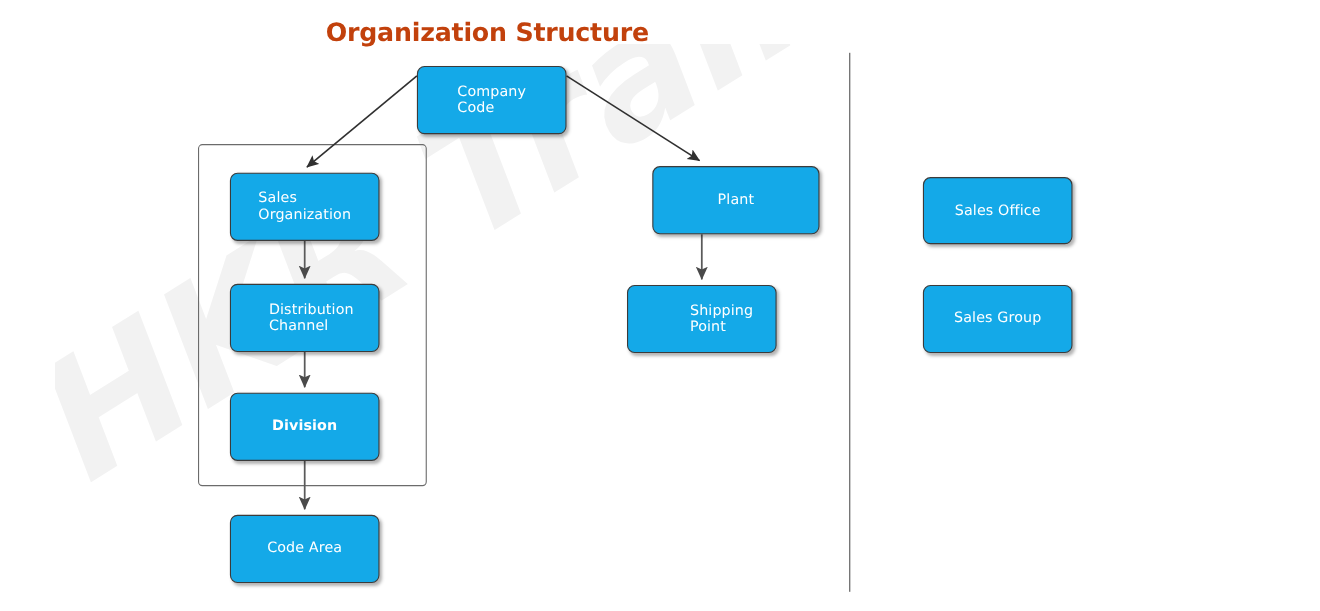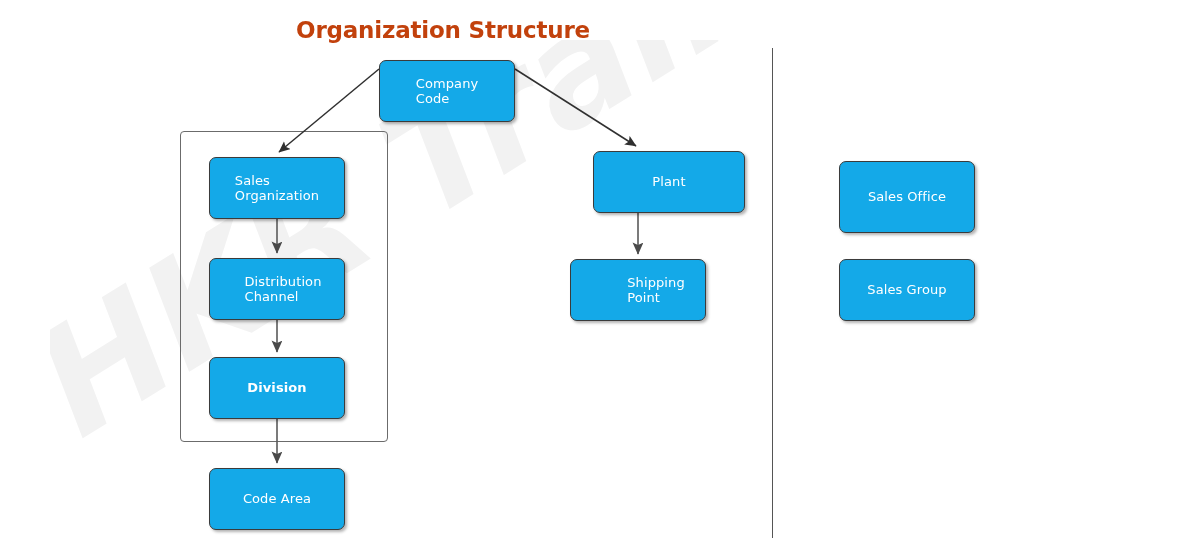--- a/index.html
+++ b/index.html
@@ -152,17 +152,17 @@
 
   <div class="node" style="left:209px; top:357px; width:136px; height:62px;font-weight:bold;">Division</div>
 
   <div class="node" style="left:209px; top:468px; width:136px; height:62px;">Code Area</div>
 
   <div class="node" style="left:593px; top:151px; width:152px; height:62px;">Plant</div>
 
   <div class="node" style="left:570px; top:259px; width:136px; height:62px;padding-left:40px;">Shipping
 Point</div>
 
-  <div class="node" style="left:839px; top:161px; width:136px; height:72px;">Sales Office</div>
+  <div class="node" style="left:839px; top:161px; width:136px; height:61px;">Sales Office</div>
 
   <div class="node" style="left:839px; top:259px; width:136px; height:62px;">Sales Group</div>
 
 </div>
 
 </body></html>

